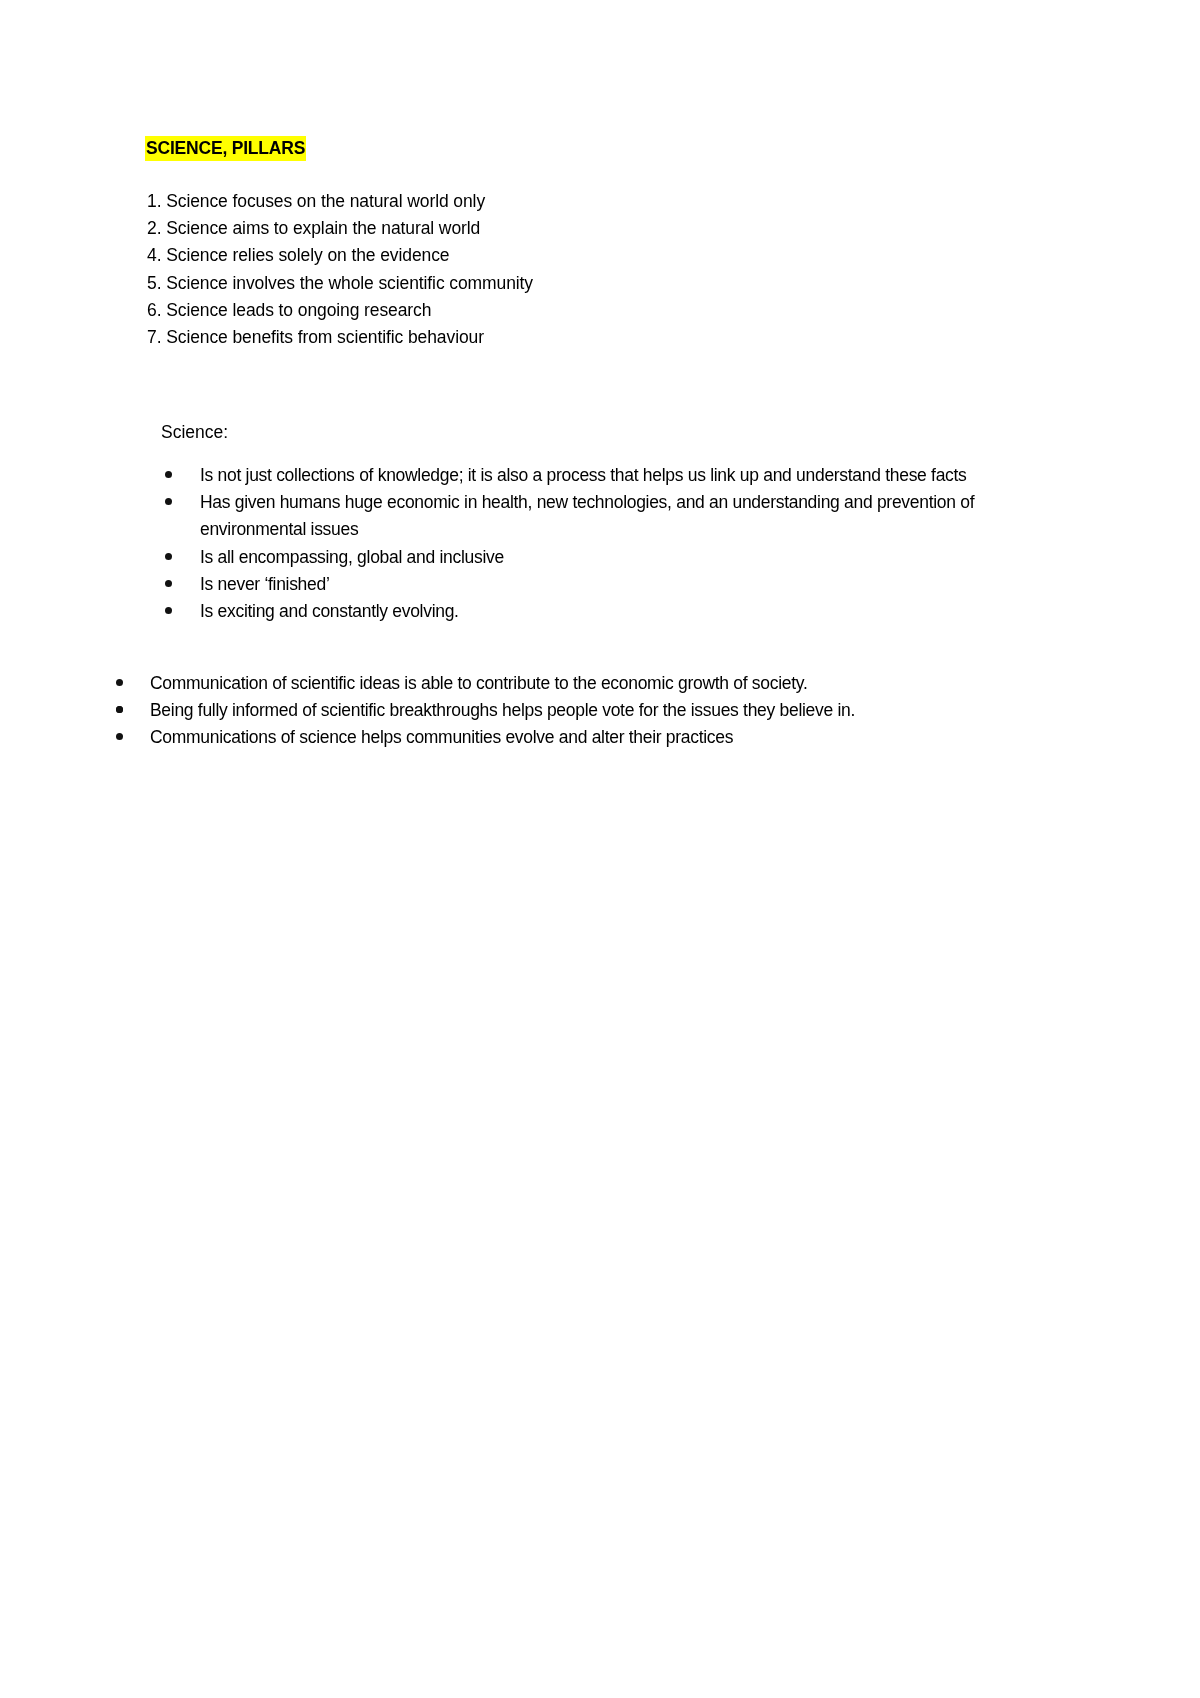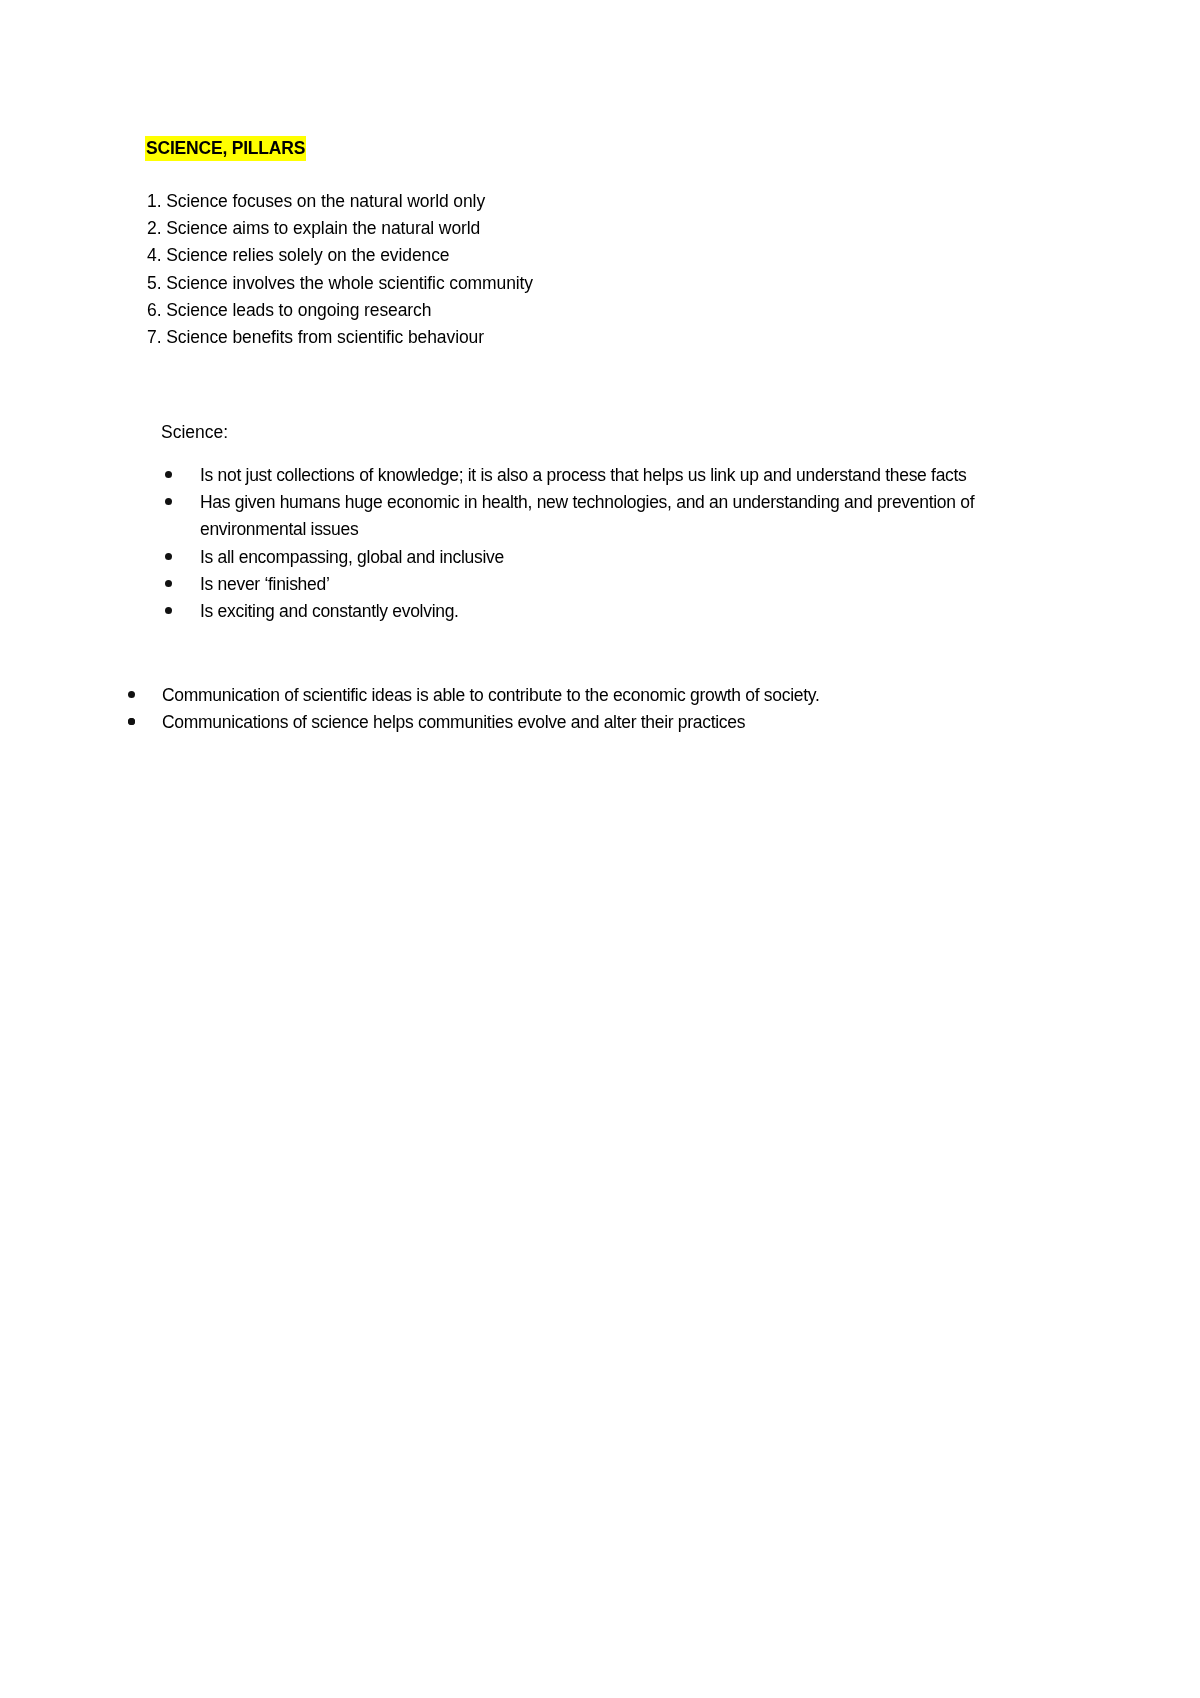--- a/index.html
+++ b/index.html
@@ -27,21 +27,21 @@
     .inner-list {
       position: absolute; left: 128px; top: 446px; width: 900px;
       margin: 16px; padding: 0; list-style: none;
     }
     .inner-list li {
       position: relative; padding-left: 56px; line-height: 27.2px;
       letter-spacing: -0.3px;
     }
     .outer-list {
       position: absolute; left: 92px; top: 666px; width: 960px;
-      margin: 16px; padding: 0; list-style: none;
+      margin: 4px; padding: 0; list-style: none;
     }
     .outer-list li {
       position: relative; padding-left: 54px; line-height: 27.2px;
       letter-spacing: -0.3px;
     }
     .bullet {
       position: absolute; top: 9px; width: 7px; height: 7px; border-radius: 50%;
       background: #111111;
     }
     .inner-list .bullet { left: 21px; }
@@ -69,16 +69,17 @@
     <li><span class="bullet"></span><span>Is not just collections of knowledge; it is also a process that helps us link up and understand these facts</span></li>
     <li><span class="bullet"></span><span>Has given humans huge economic in health, new technologies, and an understanding and prevention of environmental issues</span></li>
     <li><span class="bullet"></span><span>Is all encompassing, global and inclusive</span></li>
     <li><span class="bullet"></span><span>Is never ‘finished’</span></li>
     <li><span class="bullet"></span><span>Is exciting and constantly evolving.</span></li>
   </ul>
 
   <ul class="outer-list">
     <li><span class="bullet"></span><span>Communication of scientific ideas is able to contribute to the economic growth of society.</span></li>
     <li><span class="bullet"></span></li>
+    <li><span class="bullet"></span><span>Being fully informed of scientific breakthroughs helps people vote for the issues they believe in.</span></li>
     <li><span class="bullet"></span><span>Communications of science helps communities evolve and alter their practices</span></li>
   </ul>
 
 </div>
 
 </body></html>

